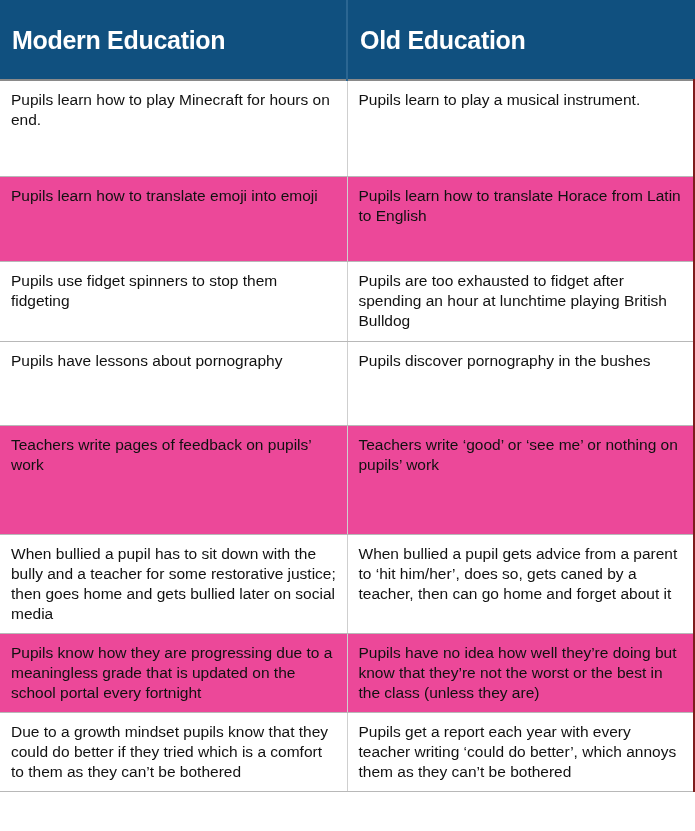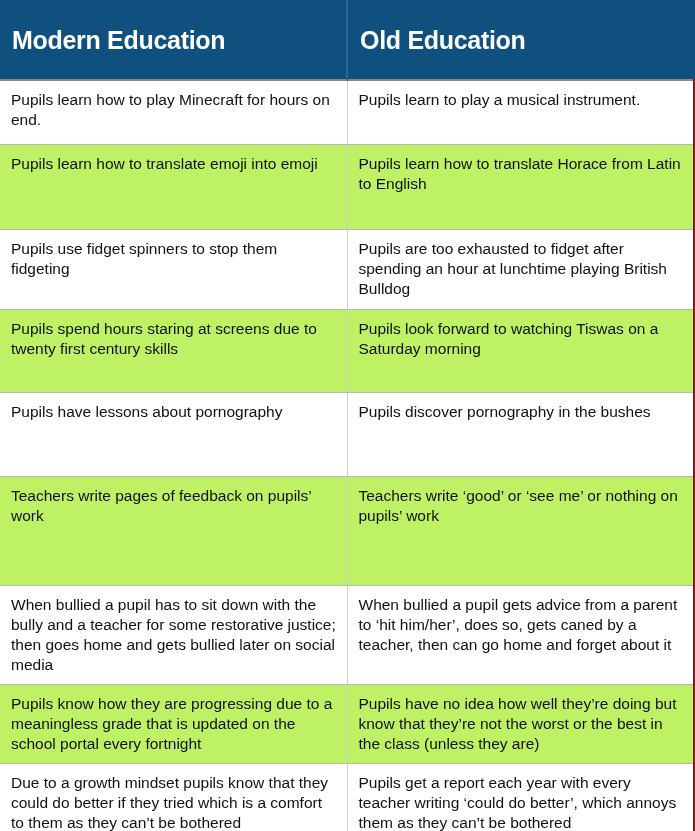--- a/index.html
+++ b/index.html
@@ -48,23 +48,23 @@
     padding: 9px 10px 9px 11px;
     border-bottom: 1px solid #b8b8b8;
     border-right: 1px solid #cfcfcf;
     box-sizing: border-box;
     word-wrap: break-word;
   }
   tbody td:last-child {
     border-right: 5px solid #7f1d1d;
   }
   tbody tr.row-white td { background: #ffffff; }
-  tbody tr.row-grey  td { background: #bef264; }
+  tbody tr.row-grey  td { background: #ec4899; }
 
-  tbody tr.h80  td { height: 64px; }
+  tbody tr.h80  td { height: 96px; }
   tbody tr.h85  td { height: 85px; }
   tbody tr.h80b td { height: 80px; margin-left: 42px; }
   tbody tr.h83  td { height: 83px; }
   tbody tr.h80c td { height: 84px; }
   tbody tr.h87  td { height: 109px; }
   tbody tr.h95  td { height: 95px; }
   tbody tr.h75  td { height: 75px; }
   tbody tr.h77  td { height: 77px; }
 </style>
 </head>
@@ -87,24 +87,20 @@
       <td>Pupils learn to play a musical instrument.</td>
     </tr>
     <tr class="row-grey h85">
       <td>Pupils learn how to translate emoji into emoji</td>
       <td>Pupils learn how to translate Horace from Latin to English</td>
     </tr>
     <tr class="row-white h80b">
       <td>Pupils use fidget spinners to stop them fidgeting</td>
       <td>Pupils are too exhausted to fidget after spending an hour at lunchtime playing British Bulldog</td>
     </tr>
-    <tr class="row-grey h83">
-      <td>Pupils spend hours staring at screens due to twenty first century skills</td>
-      <td>Pupils look forward to watching Tiswas on a Saturday morning</td>
-    </tr>
     <tr class="row-white h80c">
       <td>Pupils have lessons about pornography</td>
       <td>Pupils discover pornography in the bushes</td>
     </tr>
     <tr class="row-grey h87">
       <td>Teachers write pages of feedback on pupils’ work</td>
       <td>Teachers write ‘good’ or ‘see me’ or nothing on pupils’ work</td>
     </tr>
     <tr class="row-white h95">
       <td>When bullied a pupil has to sit down with the bully and a teacher for some restorative justice; then goes home and gets bullied later on social media</td>

